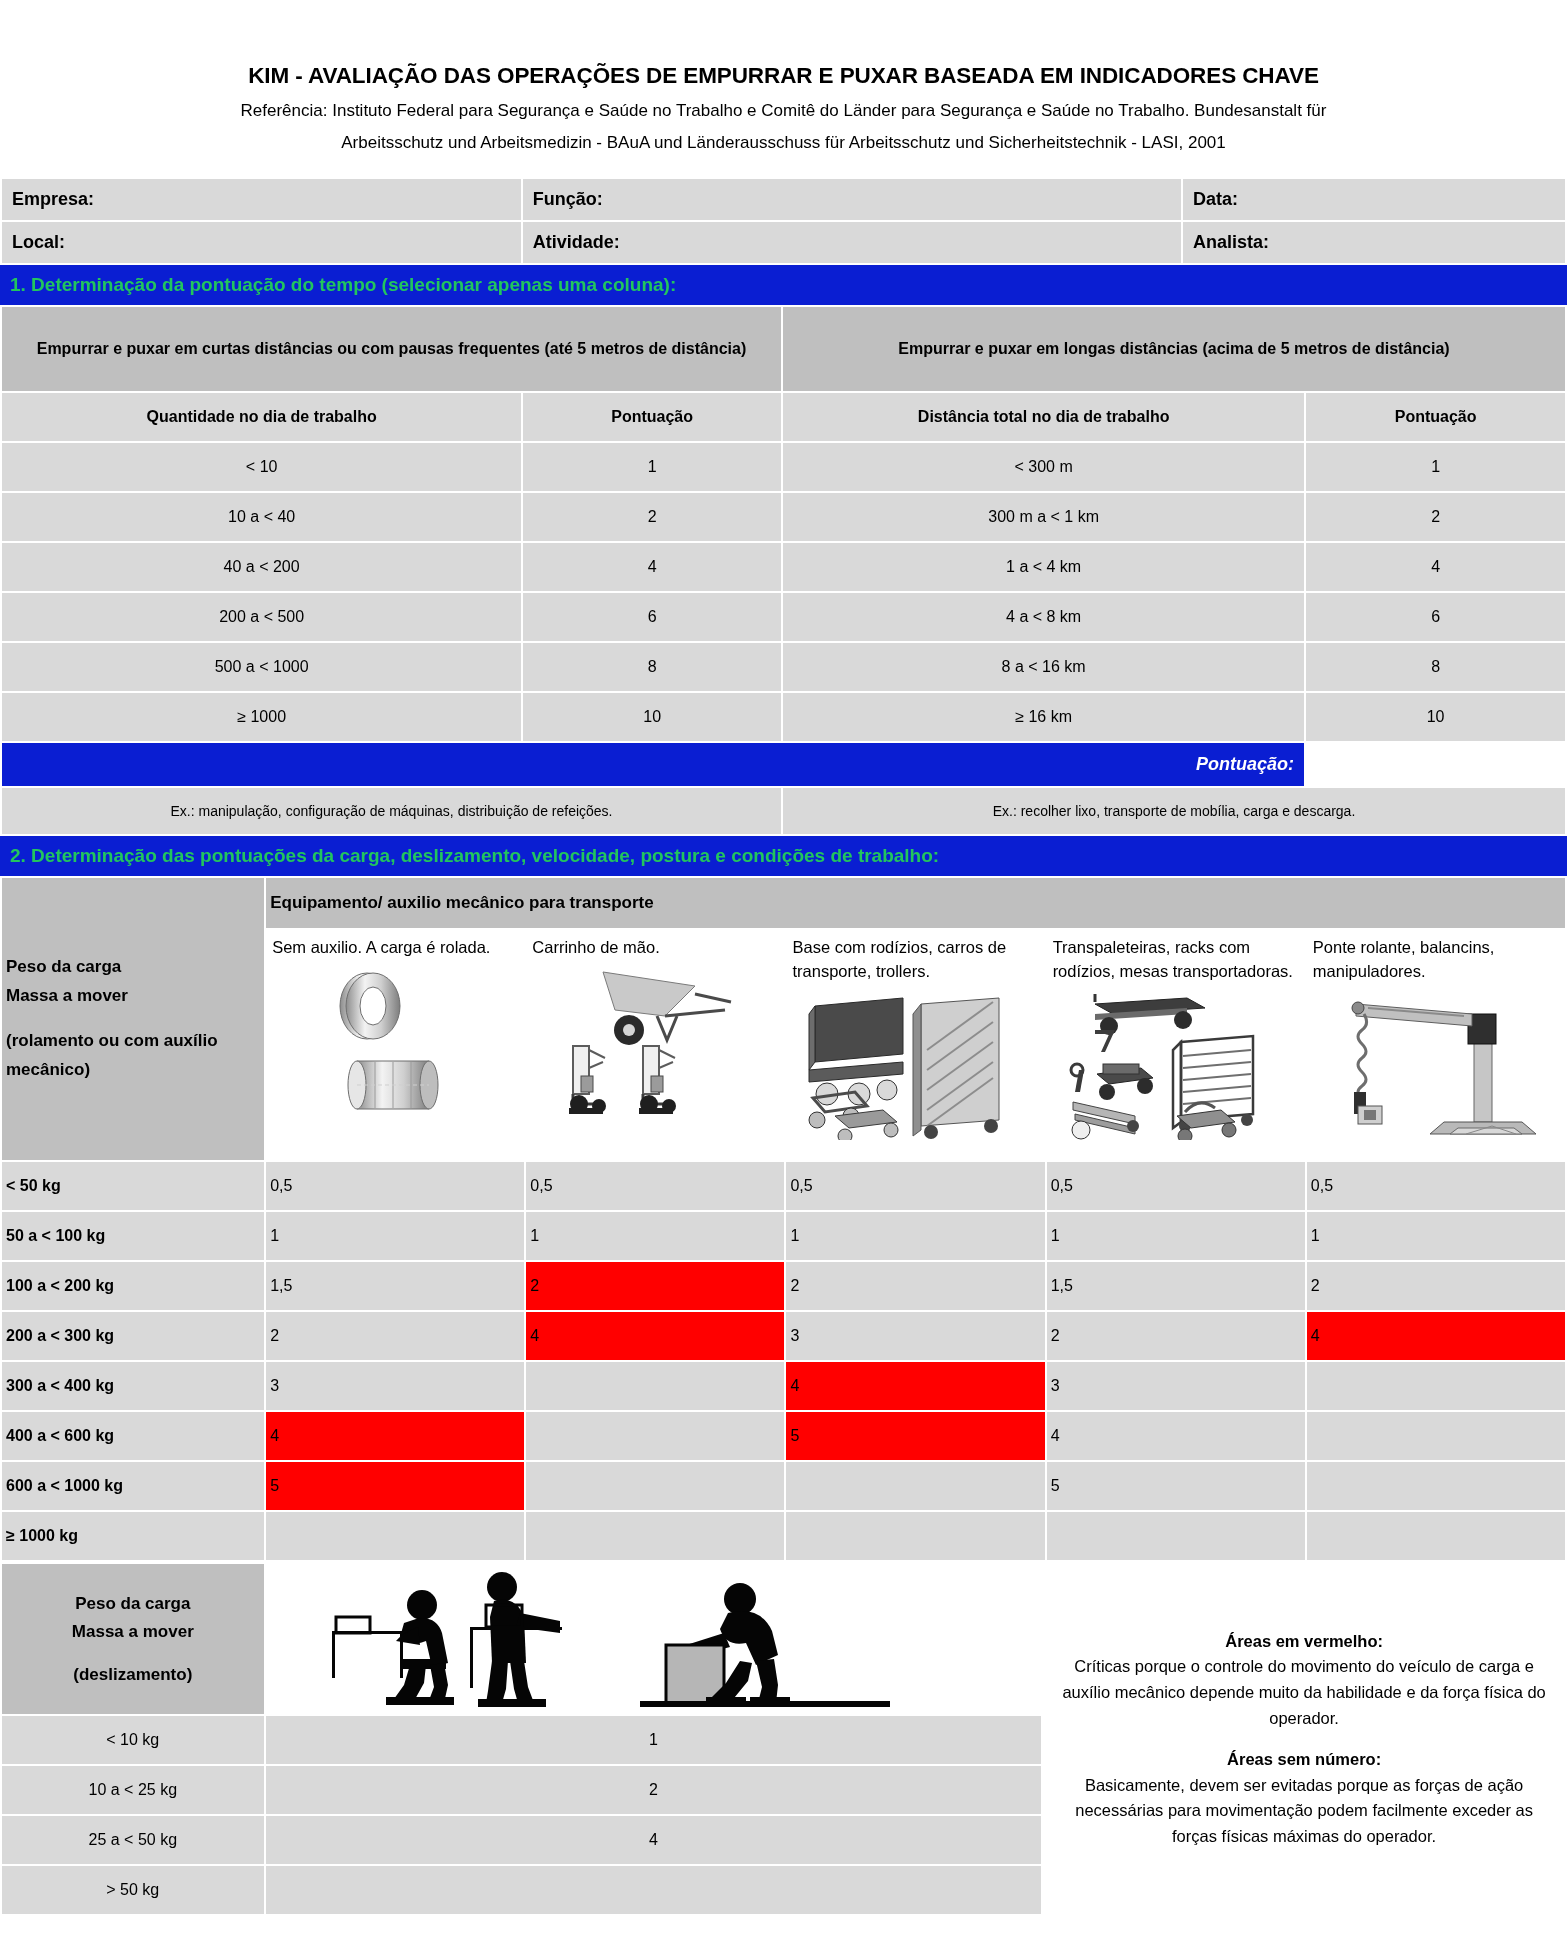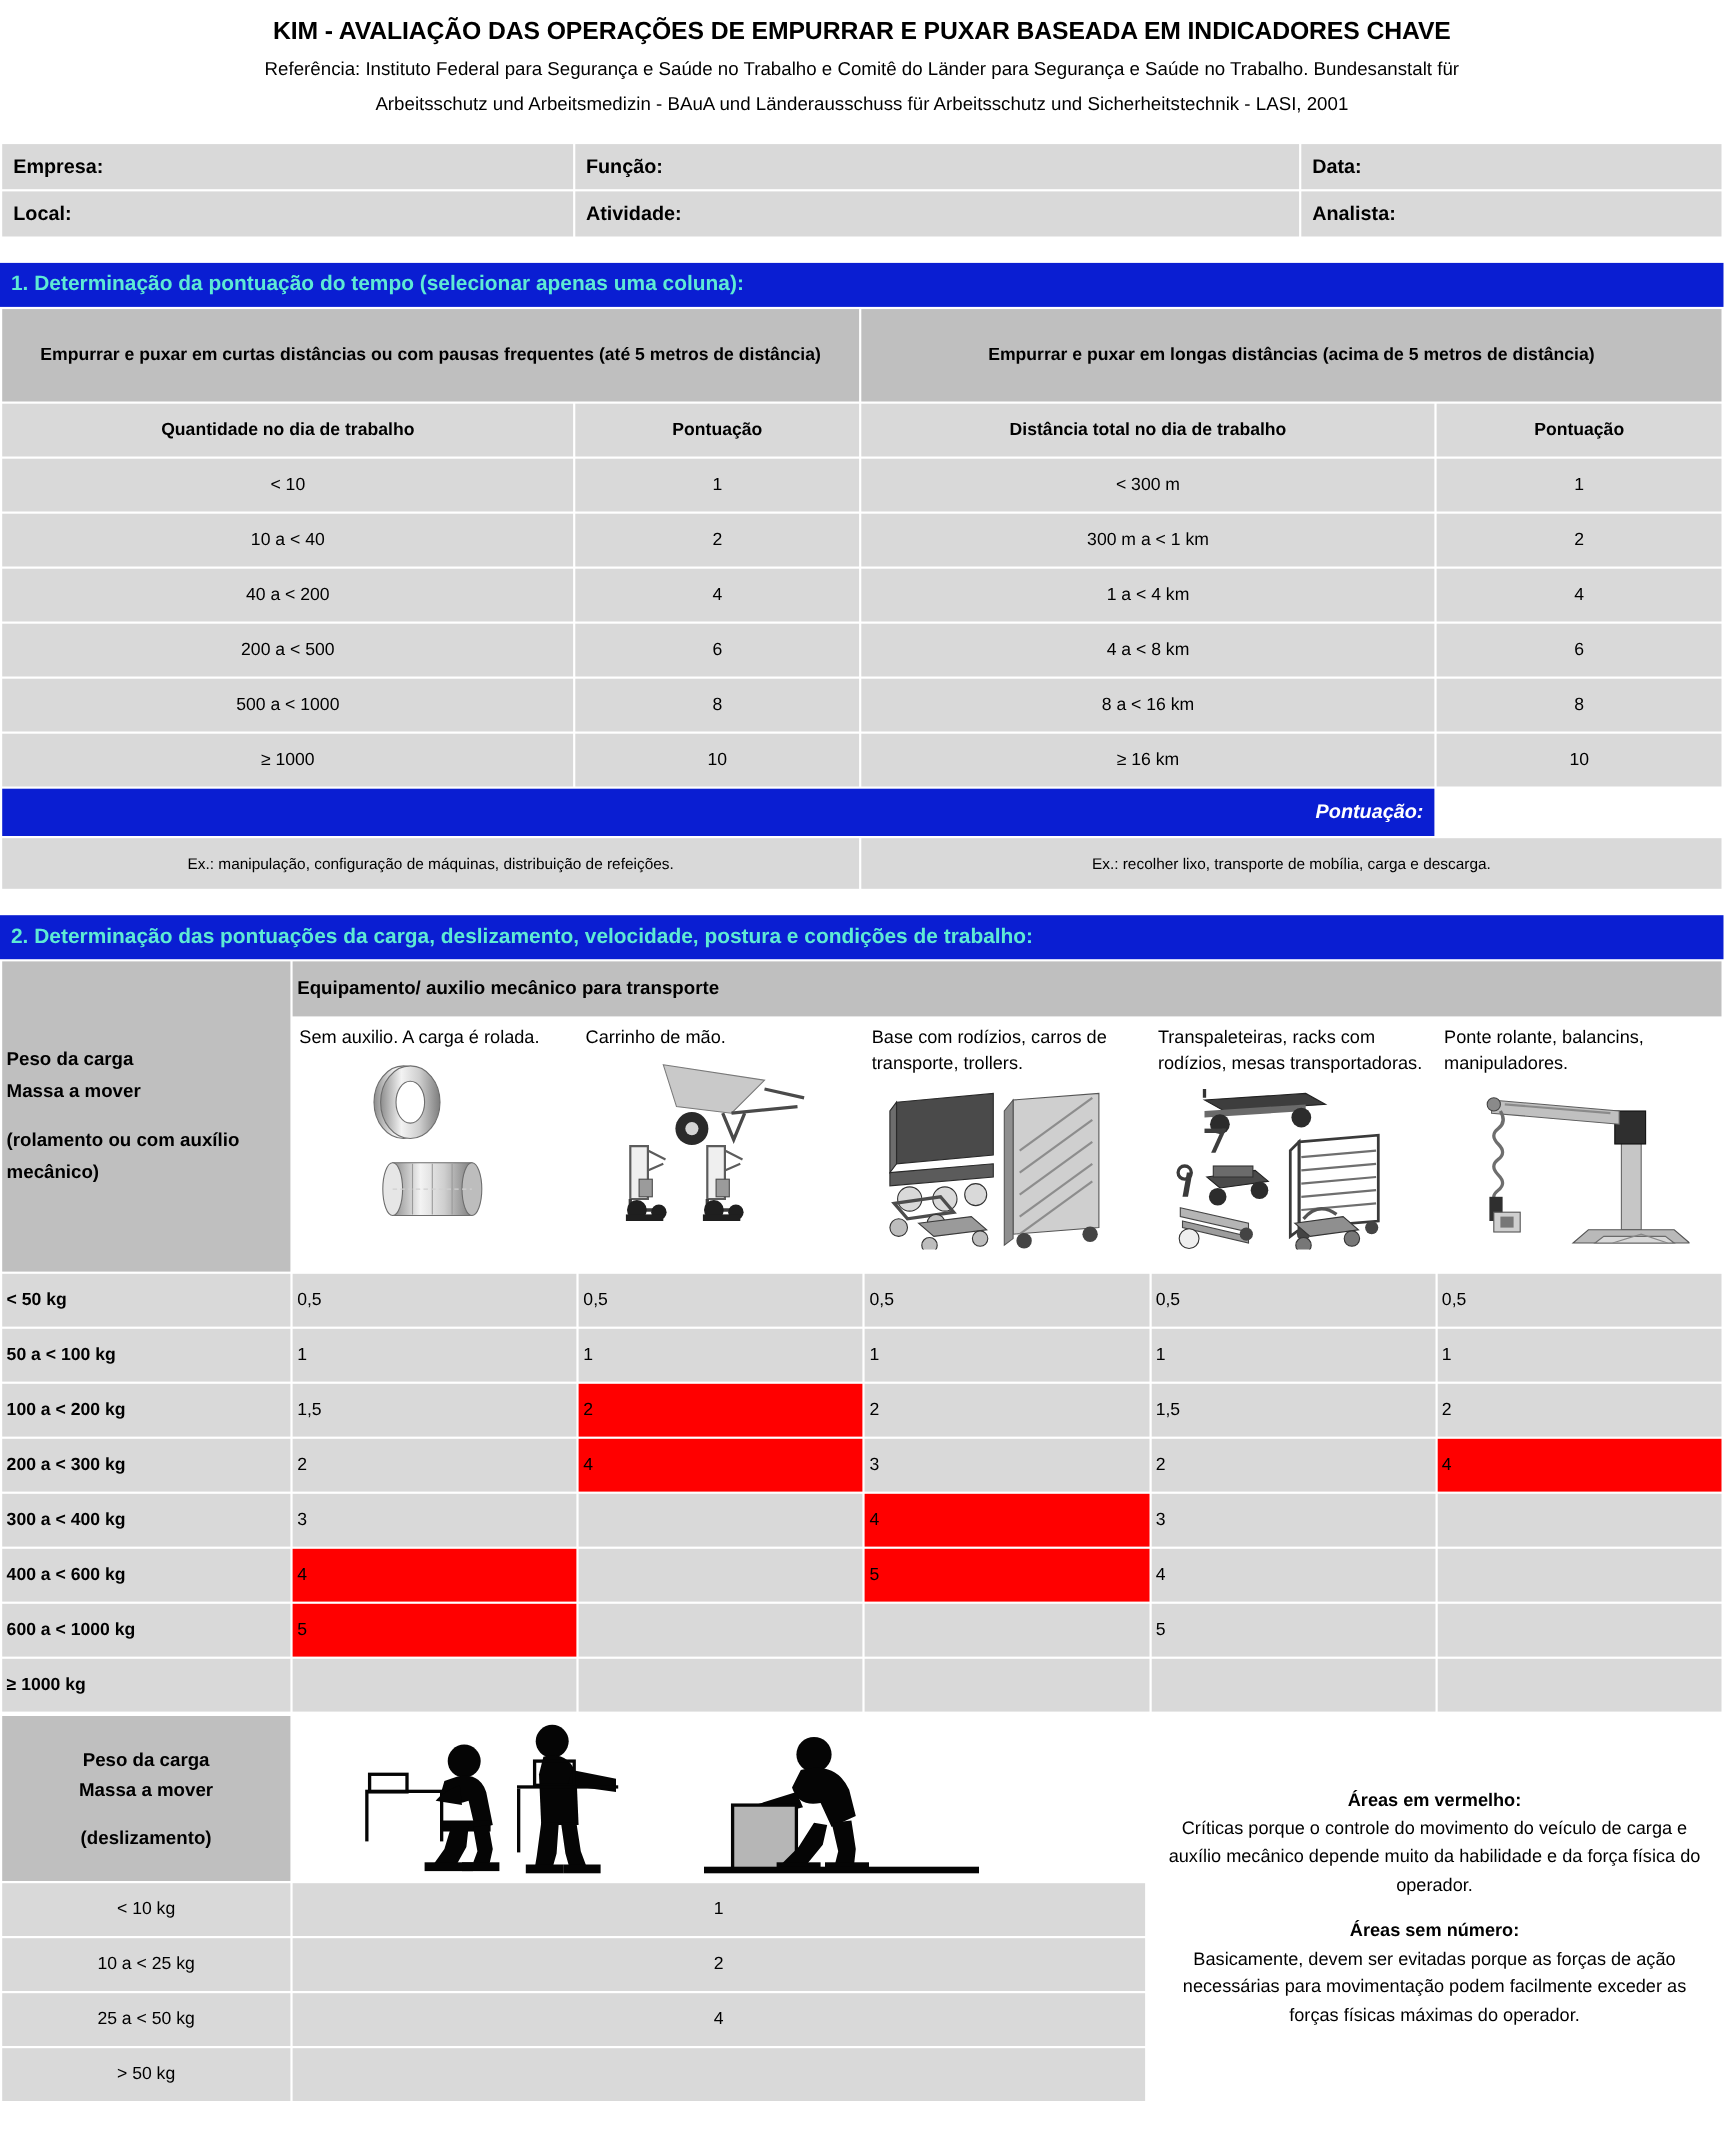--- a/index.html
+++ b/index.html
@@ -8,21 +8,21 @@
     background: #ffffff;
   }
   body {
     width: 1567px;
     font-family: "Liberation Sans", sans-serif;
     color: #000000;
   }
   .page { width: 1567px; position: relative; }
 
   
-  .title-block { padding: 8px 0 10px 0; text-align: center; }
+  .title-block { padding: 8px 0 10px 0; text-align: center; margin-top: 48px; }
   .main-title {
     font-size: 22.5px; font-weight: bold; letter-spacing: -0.1px;
     line-height: 1.25; padding: 6px 40px 2px 40px;
   }
   .subtitle {
     font-size: 17px; line-height: 1.5; padding: 6px 130px 0 130px;
   }
 
   
   .ident { width: 100%; border-collapse: separate; border-spacing: 2px 2px; margin-top: 12px; }
@@ -33,24 +33,23 @@
     height: 38px;
     vertical-align: middle;
   }
   .ident td.c1 { width: 520px; }
   .ident td.c2 { width: 660px; }
   .ident td.c3 { width: 383px; }
 
   
   .section-bar {
     background: #0a1ed2;
-    color: #5eead4;
+    color: #22c55e;
     font-size: 19px; font-weight: bold;
     padding: 9px 10px;
-    margin-top: 22px;
   }
 
   
   .grid { width: 100%; border-collapse: separate; border-spacing: 2px 2px; }
   .grid td, .grid th {
     background: #d9d9d9;
     font-size: 16px;
     font-weight: normal;
     padding: 10px 8px;
     text-align: center;

